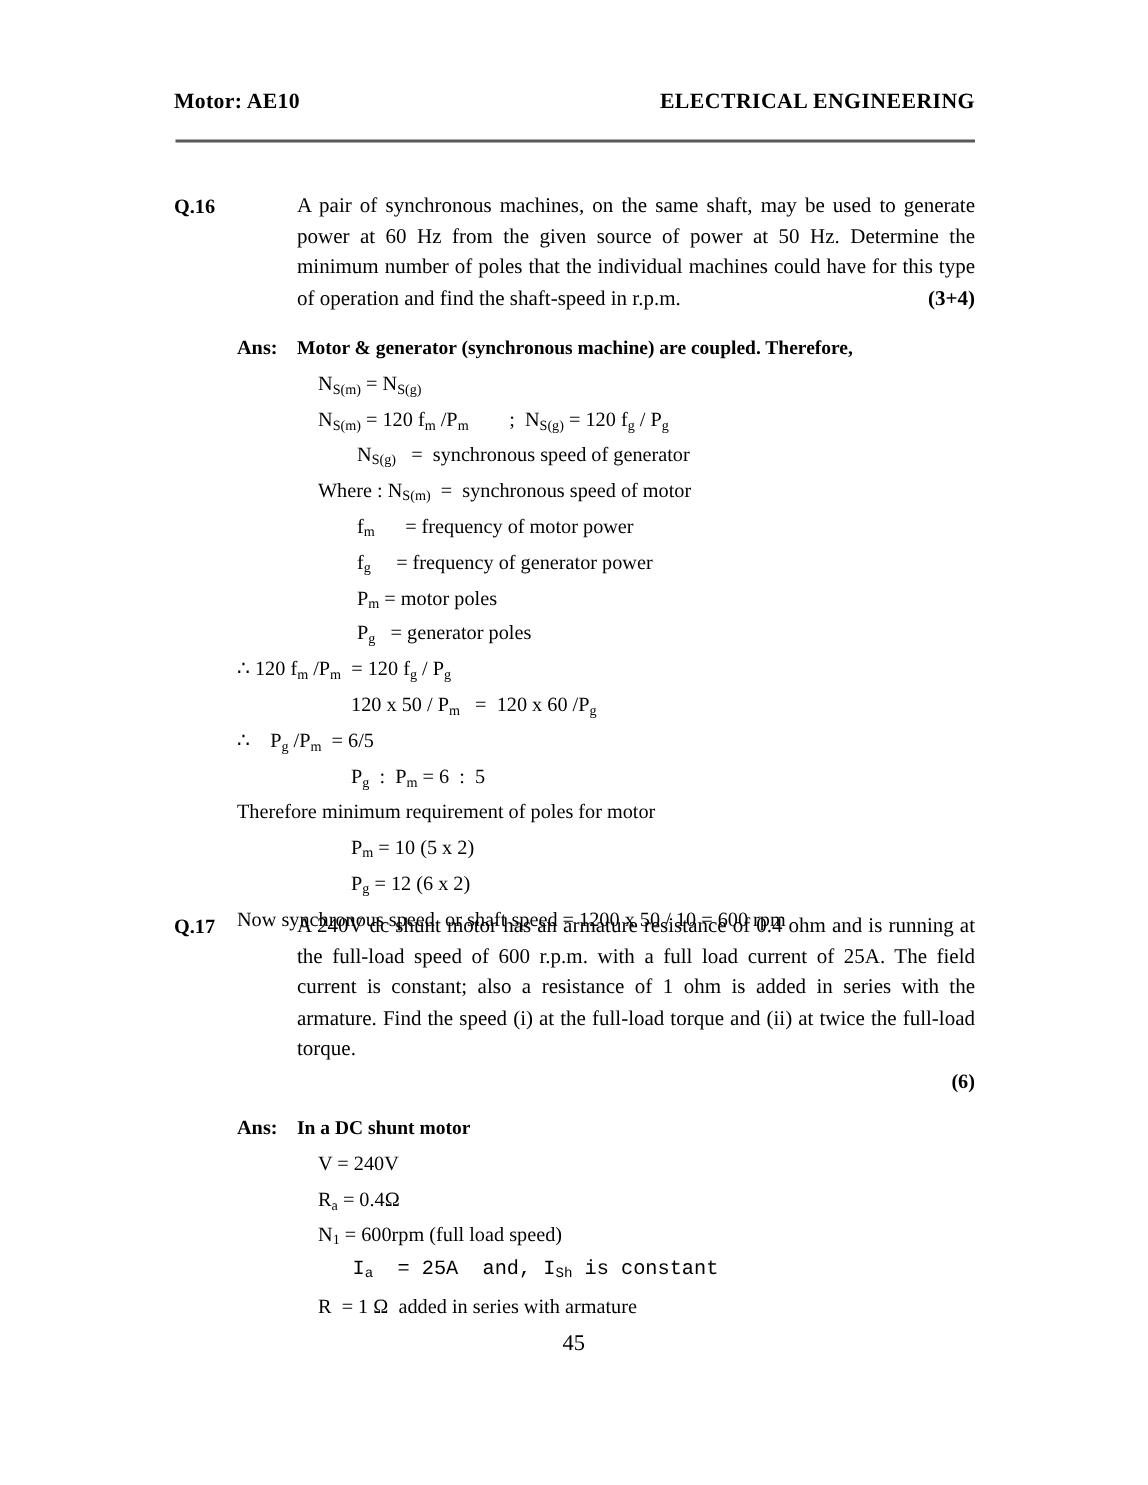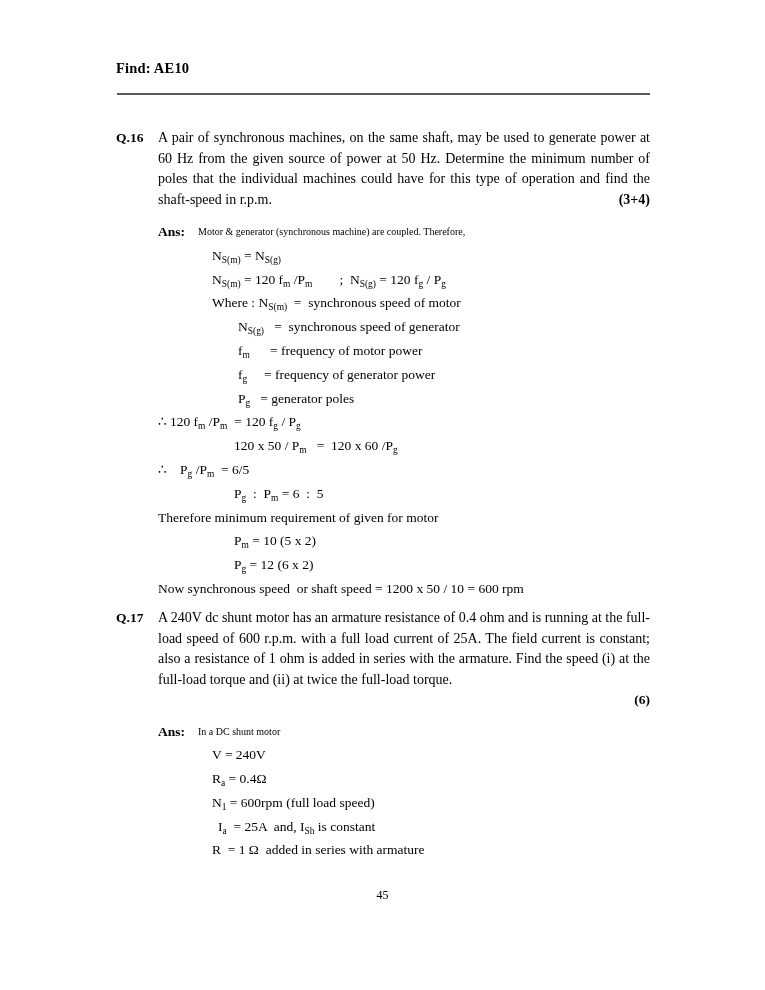--- a/index.html
+++ b/index.html
@@ -50,20 +50,21 @@
 
   
   .qblock {
     position: absolute;
     left: 116px;
     width: 534px;
   }
   .qrow {
     display: flex;
     align-items: flex-start;
+    gap: 40px;
   }
   .qlabel {
     flex: 0 0 42px;
     font-weight: bold;
     font-size: 13.5px;
     line-height: 20.5px;
   }
   .qtext {
     flex: 1 1 auto;
     font-size: 14px;
@@ -92,88 +93,91 @@
     align-items: flex-end;
   }
   .anslabel {
     flex: 0 0 40px;
     font-weight: bold;
     font-size: 13.5px;
     line-height: 23.8px;
   }
   .anslead {
     flex: 1 1 auto;
-    font-size: 10px;
+    font-size: 13px;
     line-height: 23.8px;
+    font-weight: bold;
   }
 
   .eqline {
     font-size: 13.5px;
     line-height: 23.8px;
     white-space: pre;
   }
   
   .ind-0  { margin-left: 0px; }      
   .ind-1  { margin-left: 54px; }     
   .ind-2  { margin-left: 80px; }     
-  .ind-3  { margin-left: 60px; }     
+  .ind-3  { margin-left: 77px; font-family: Liberation Mono, monospace; }     
   .ind-4  { }     
   .ind-5  { margin-left: 76px; }    
 
   sub {
     font-size: 0.70em;
     vertical-align: -0.28em;
     line-height: 0;
   }
   .b { font-weight: normal; }
 
   
   .pagenum {
     position: absolute;
     left: 0;
     top: 888px;
     width: 765px;
     text-align: center;
-    font-size: 12px;
+    font-size: 15px;
   }
 </style>
 </head>
 <body>
 
 <div class="page">
 
   <div class="header">
-    <span class="code">Find: AE10</span>
+    <span class="code">Motor: AE10</span>
+    <span class="subject">ELECTRICAL ENGINEERING</span>
   </div>
   <div class="rule"></div>
 
   <div class="qblock" style="top:128px;">
     <div class="qrow">
       <div class="qlabel">Q.16</div>
       <div class="qtext"><span>A pair of synchronous machines, on the same shaft, may be used to generate power at 60 Hz from the given source of power at 50 Hz. Determine the minimum number of poles that the individual machines could have for this type of operation and find the shaft-speed in r.p.m.</span><span class="marks-inline">(3+4)</span></div>
     </div>
 
     <div class="ans" style="margin-top:10px;">
       <div class="ansrow">
         <div class="anslabel">Ans:</div>
         <div class="anslead">Motor &amp; generator (synchronous machine) are coupled. Therefore,</div>
       </div>
 
       <div class="eqline ind-1">N<sub>S(m)</sub> = N<sub>S(g)</sub></div>
       <div class="eqline ind-1">N<sub>S(m)</sub> = 120 f<sub>m</sub> /P<sub>m</sub>        ;  N<sub>S(g)</sub> = 120 f<sub>g</sub> / P<sub>g</sub></div>
+      <div class="eqline ind-2">N<sub>S(g)</sub>   =  synchronous speed of generator</div>
       <div class="eqline ind-1">Where : N<sub>S(m)</sub>  =  synchronous speed of motor</div>
-      <div class="eqline ind-2">N<sub>S(g)</sub>   =  synchronous speed of generator</div>
       <div class="eqline ind-2">f<sub>m</sub>      = frequency of motor power</div>
       <div class="eqline ind-2">f<sub>g</sub>     = frequency of generator power</div>
+      <div class="eqline ind-2">P<sub>m</sub> = motor poles</div>
       <div class="eqline ind-2">P<sub>g</sub>   = generator poles</div>
       <div class="eqline ind-4">∴ 120 f<sub>m</sub> /P<sub>m</sub>  = 120 f<sub>g</sub> / P<sub>g</sub></div>
       <div class="eqline ind-5">120 x 50 / P<sub>m</sub>   =  120 x 60 /P<sub>g</sub></div>
       <div class="eqline ind-4">∴    P<sub>g</sub> /P<sub>m</sub>  = 6/5</div>
       <div class="eqline ind-5">P<sub>g</sub>  :  P<sub>m</sub> = 6  :  5</div>
-      <div class="eqline ind-0">Therefore minimum requirement of given for motor</div>
+      <div class="eqline ind-0">Therefore minimum requirement of poles for motor</div>
       <div class="eqline ind-5">P<sub>m</sub> = 10 (5 x 2)</div>
       <div class="eqline ind-5">P<sub>g</sub> = 12 (6 x 2)</div>
       <div class="eqline ind-0">Now synchronous speed  or shaft speed = 1200 x 50 / 10 = <span class="b">600 rpm</span></div>
     </div>
   </div>
 
   <div class="qblock" style="top:608px;">
     <div class="qrow">
       <div class="qlabel">Q.17</div>
       <div class="qtext"><span>A 240V dc shunt motor has an armature resistance of 0.4 ohm and is running at the full-load speed of 600 r.p.m. with a full load current of 25A.  The field current is constant; also a resistance of 1 ohm is added in series with the armature.  Find the speed (i) at the full-load torque and  (ii) at twice the full-load torque.</span></div>

